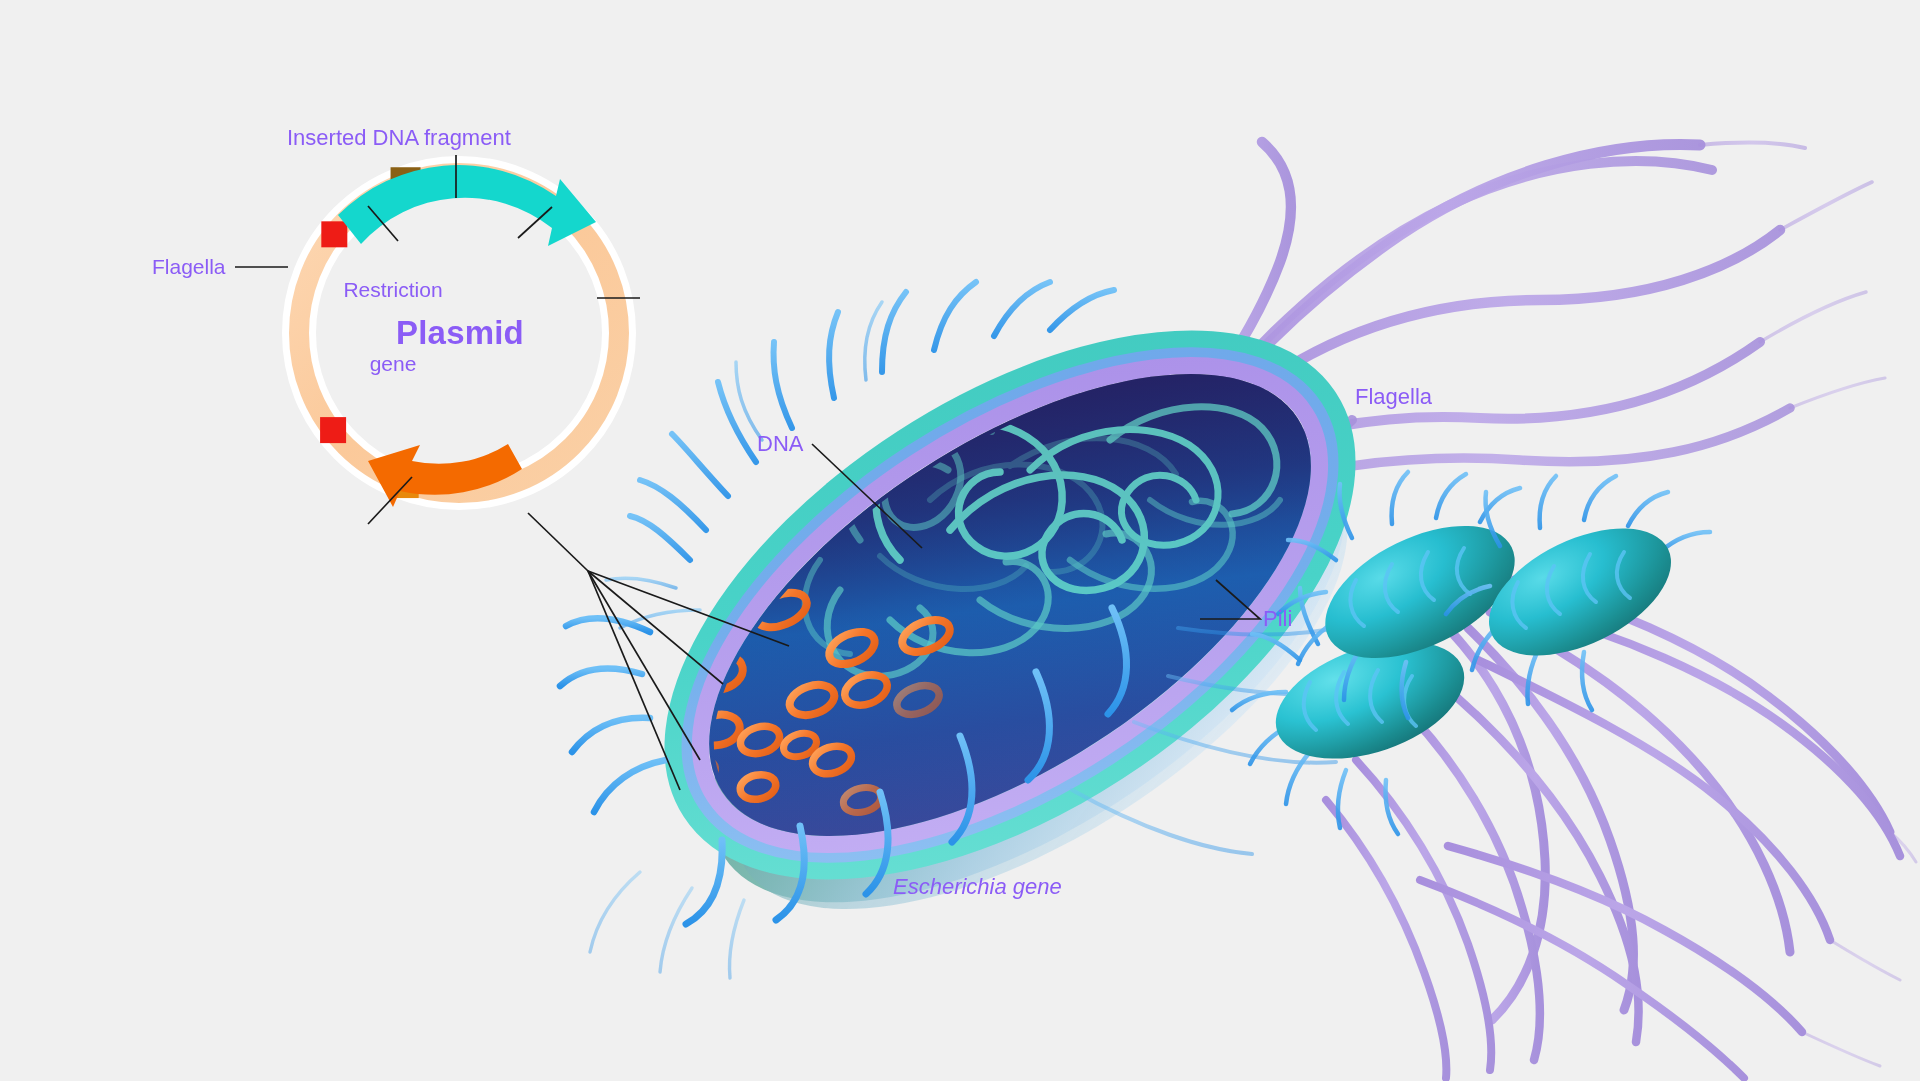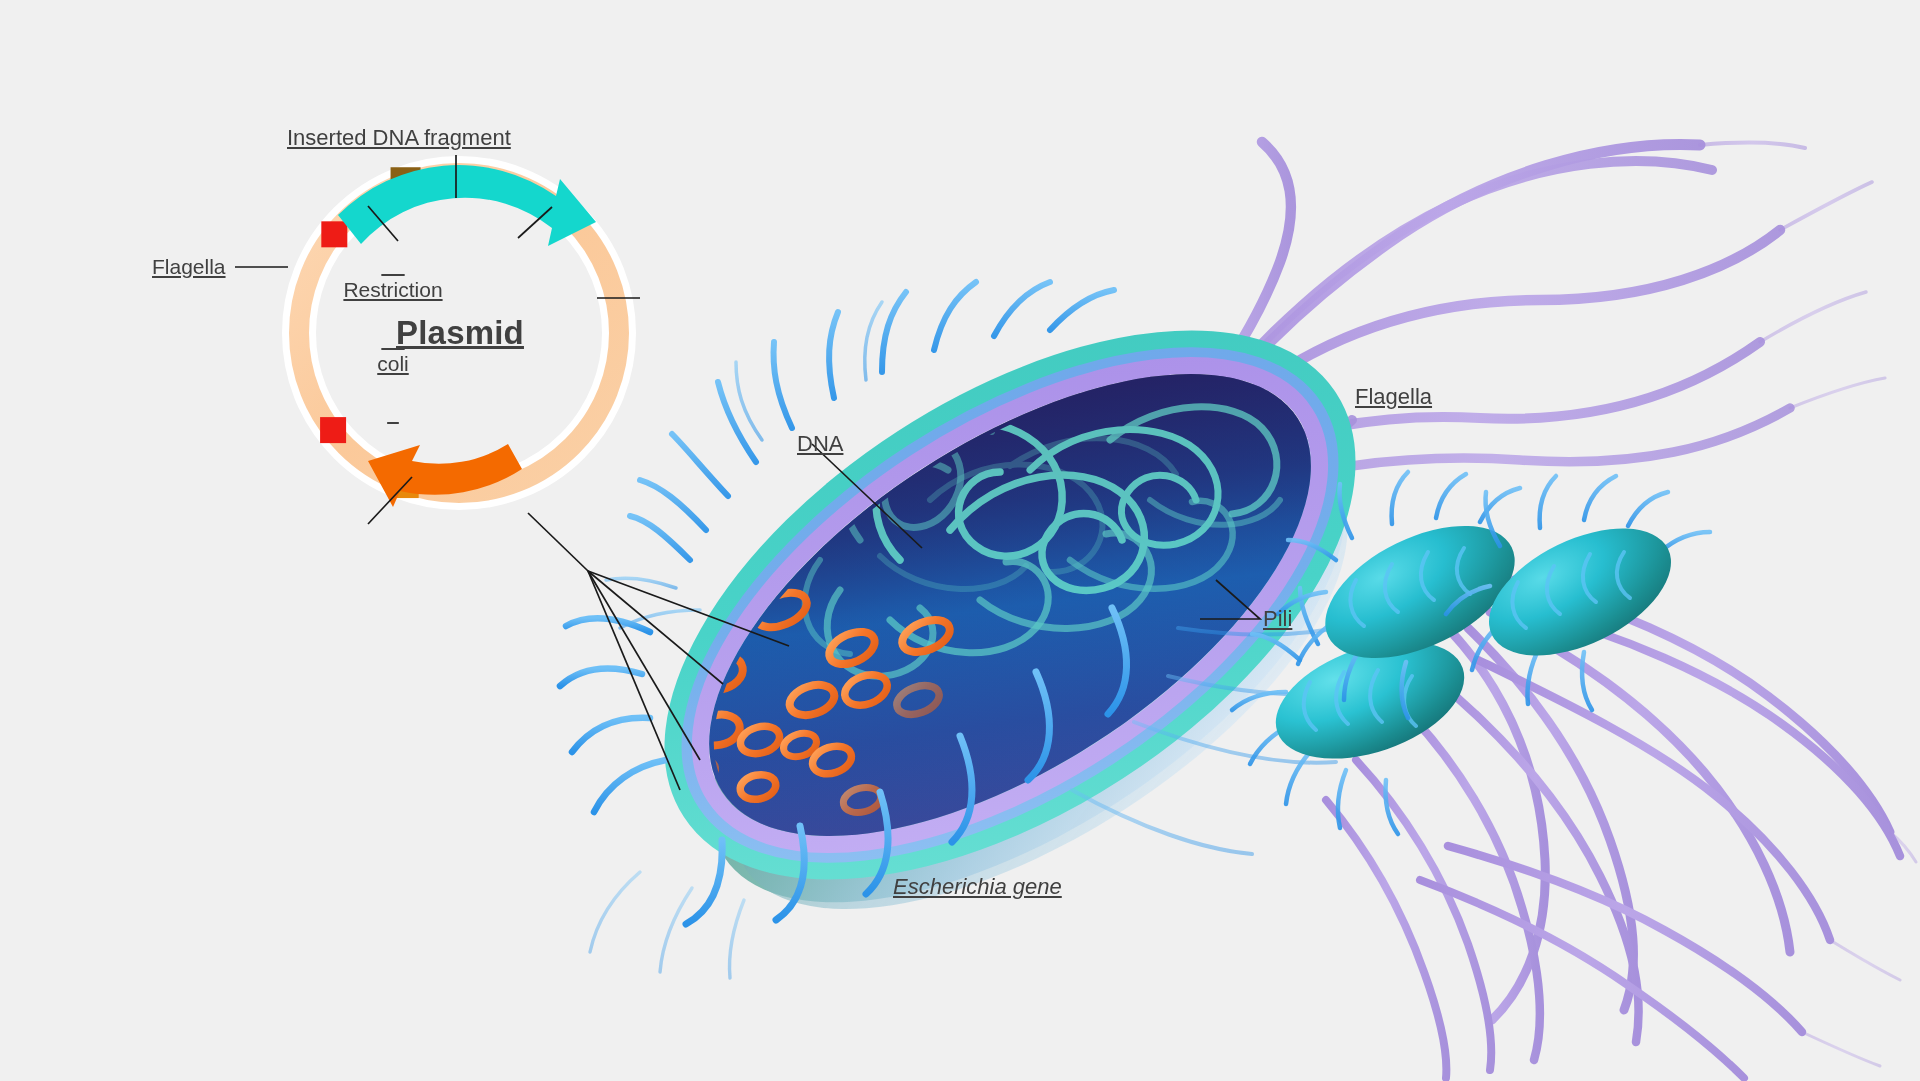--- a/index.html
+++ b/index.html
@@ -21,26 +21,25 @@
     background: #f0f0f0;
   }
   #scene {
     position: absolute;
     top: 0; left: 0;
     width: 1920px;
     height: 1081px;
   }
   .lbl {
     position: absolute;
-    color: #404040;
+    color: #8b5cf6;
     font-family: "Liberation Sans", sans-serif;
     white-space: pre;
     line-height: 1.18;
     user-select: none;
-    text-decoration: underline;
   }
   .lbl-21  { font-size: 21px; }
   .lbl-22  { font-size: 22px; }
   .lbl-plasmid {
     font-size: 33px;
     font-weight: bold;
     letter-spacing: 0.2px;
     text-align: right;
   }
   .lbl-italic { font-style: italic; font-size: 22px; }
@@ -435,30 +434,30 @@
       <line x1="812" y1="444" x2="922" y2="548"></line>
 
       <polyline points="1200,619 1260,619 1216,580"></polyline>
     </g>
   </svg>
 
   <div class="lbl lbl-22 center" style="left:287px; top:125px;">Inserted DNA fragment</div>
 
   <div class="lbl lbl-21 center" style="left:333px; top:228px; width:120px;">
     <div>Restriction</div>
-    <div>coli</div>
+    <div>gene</div>
   </div>
 
   <div class="lbl lbl-21" style="left:152px; top:255px;">Flagella</div>
 
 
 
   <div class="lbl lbl-plasmid" style="left:396px; top:314px;">Plasmid</div>
 
-  <div class="lbl lbl-22" style="left:757px; top:431px;margin-left:40px;">DNA</div>
+  <div class="lbl lbl-22" style="left:757px; top:431px;">DNA</div>
 
   <div class="lbl lbl-22" style="left:1355px; top:384px;text-align:center;">Flagella</div>
 
   <div class="lbl lbl-22" style="left:1263px; top:606px;">Pili</div>
 
   <div class="lbl lbl-italic" style="left:893px; top:874px;">Escherichia gene</div>
 
 </div>
 
 </body></html>

